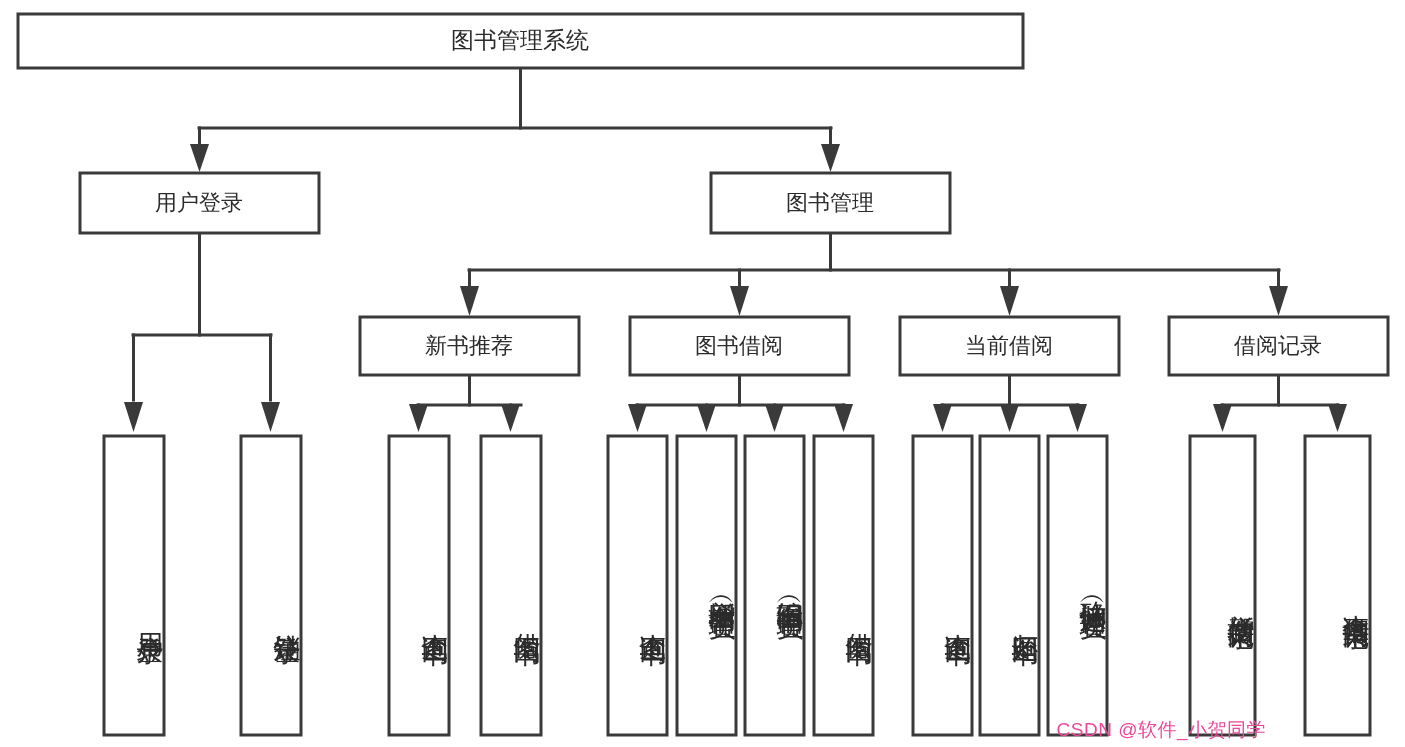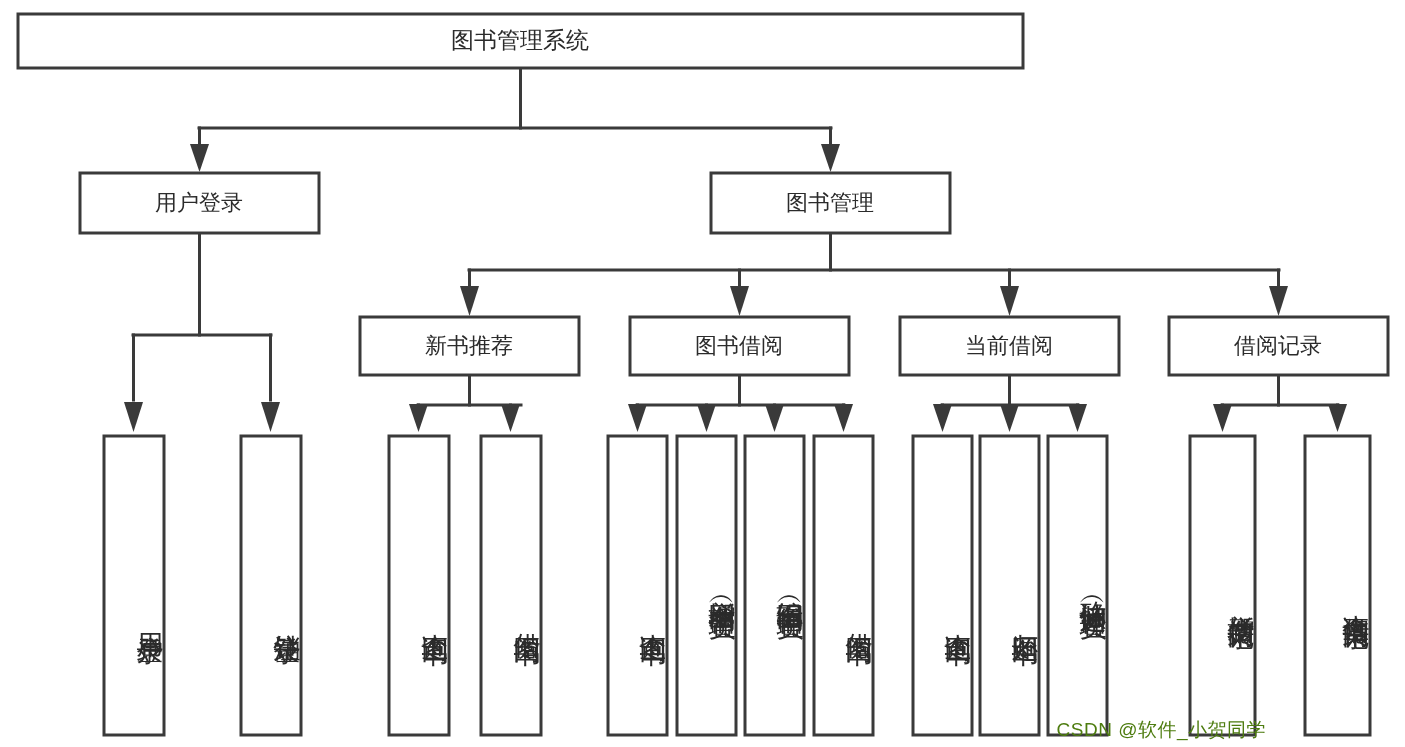--- a/index.html
+++ b/index.html
@@ -65,21 +65,21 @@
     color: #2b2b2b;
     white-space: nowrap;
     pointer-events: none;
   }
   .watermark {
     position: absolute;
     right: 8px;
     bottom: 4px;
     font-family: "Liberation Sans", "DejaVu Sans", sans-serif;
     font-size: 19px;
-    color: #4d7c0f;
+    color: #ec4899;
     letter-spacing: 0.5px;
     white-space: nowrap;
   }
 </style>
 </head>
 <body>
 
 <div id="diagram-root">
 
   <svg class="flow" viewBox="0 0 1405 747">

